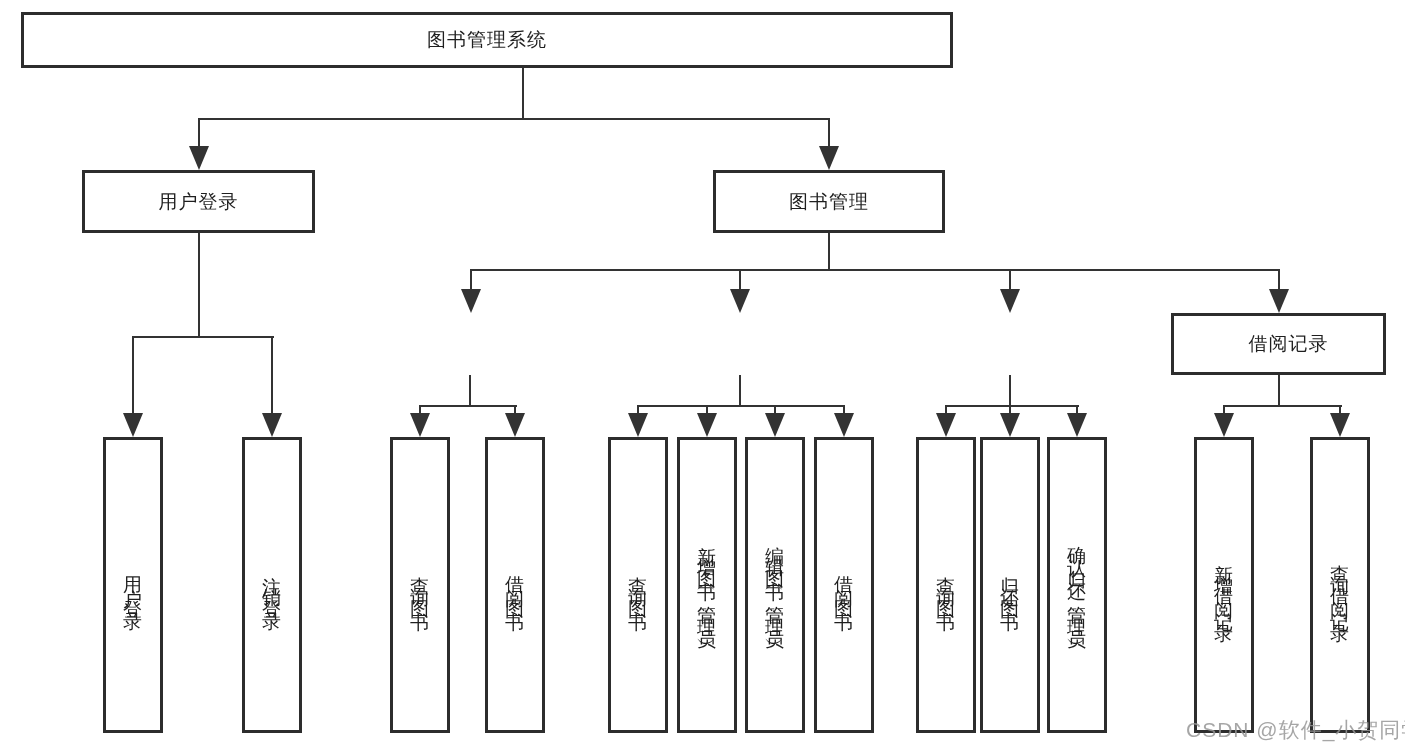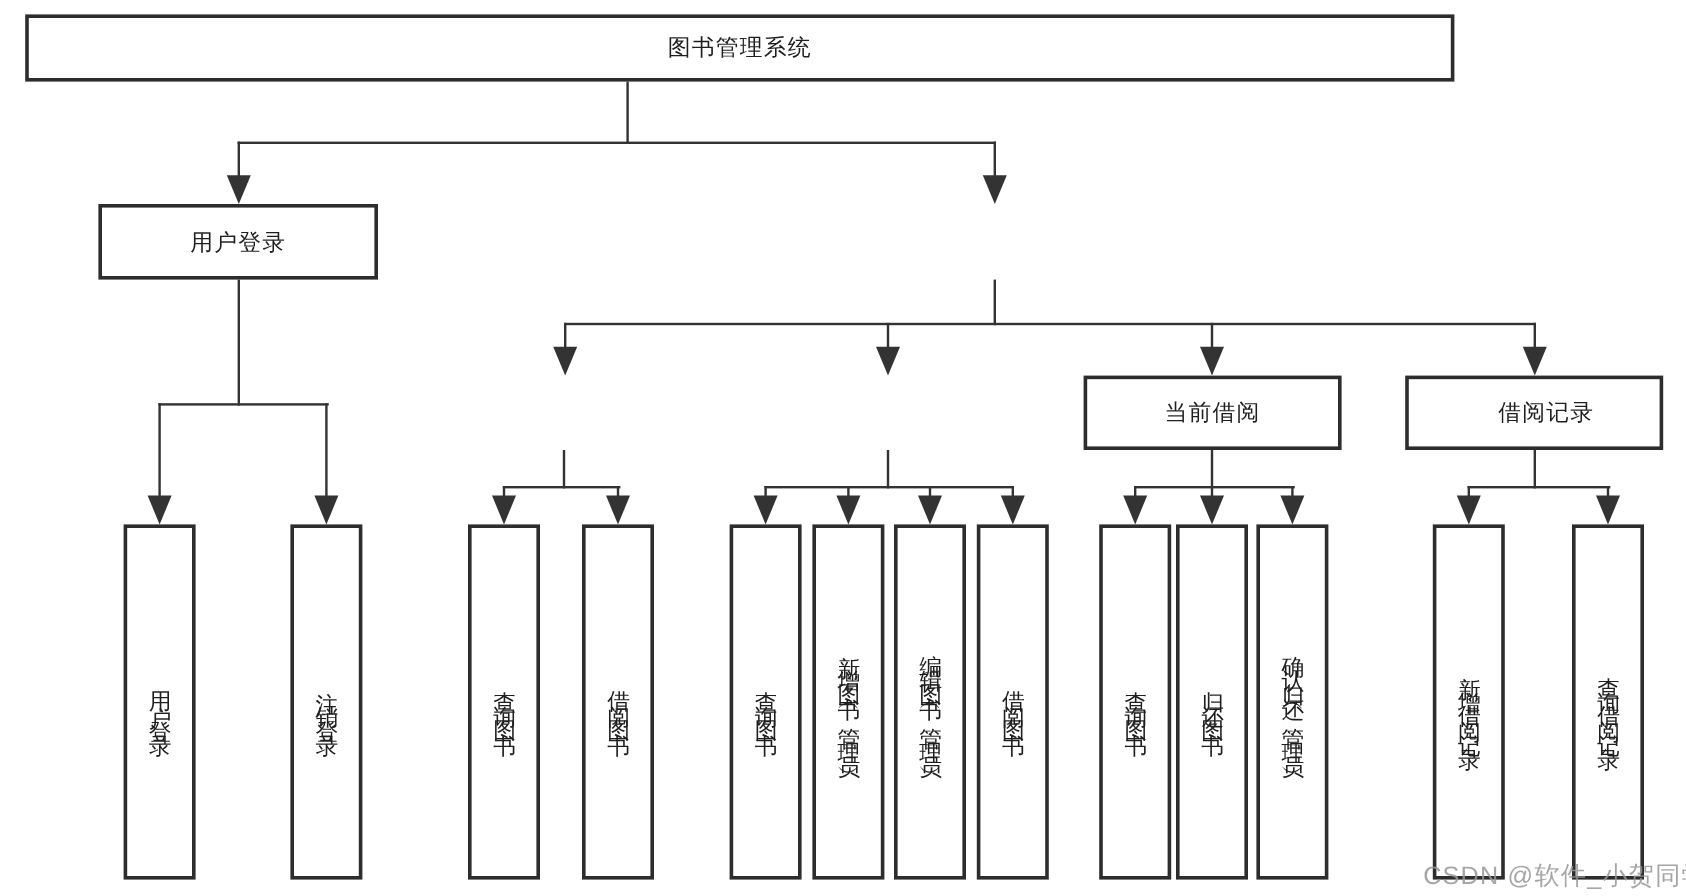--- a/index.html
+++ b/index.html
@@ -54,31 +54,31 @@
     letter-spacing:1px;
     white-space:nowrap;
     z-index:5;
   }
 </style>
 </head>
 <body>
 
 <div id="canvas">
 
-  <div class="box" style="left:21px;top:12px;width:1191px;height:56px;">
+  <div class="box" style="left:21px;top:12px;width:932px;height:56px;">
     <span>图书管理系统</span>
   </div>
 
   <div class="box" style="left:82px;top:170px;width:233px;height:63px;">
     <span>用户登录</span>
   </div>
+  <div class="box" style="left:713px;top:170px;width:232px;height:63px;">
+    <span>图书管理</span>
+  </div>
 
-  <div class="box" style="left:903px;top:313px;width:215px;height:62px;">
-    <span>当前借阅</span>
-  </div>
   <div class="box" style="left:1171px;top:313px;width:215px;height:62px;padding-left:20px;">
     <span>借阅记录</span>
   </div>
 
   <div class="leaf" style="left:103px;">
     <span class="vtext">用户登录</span>
   </div>
   <div class="leaf" style="left:242px;">
     <span class="vtext">注销登录</span>
   </div>

